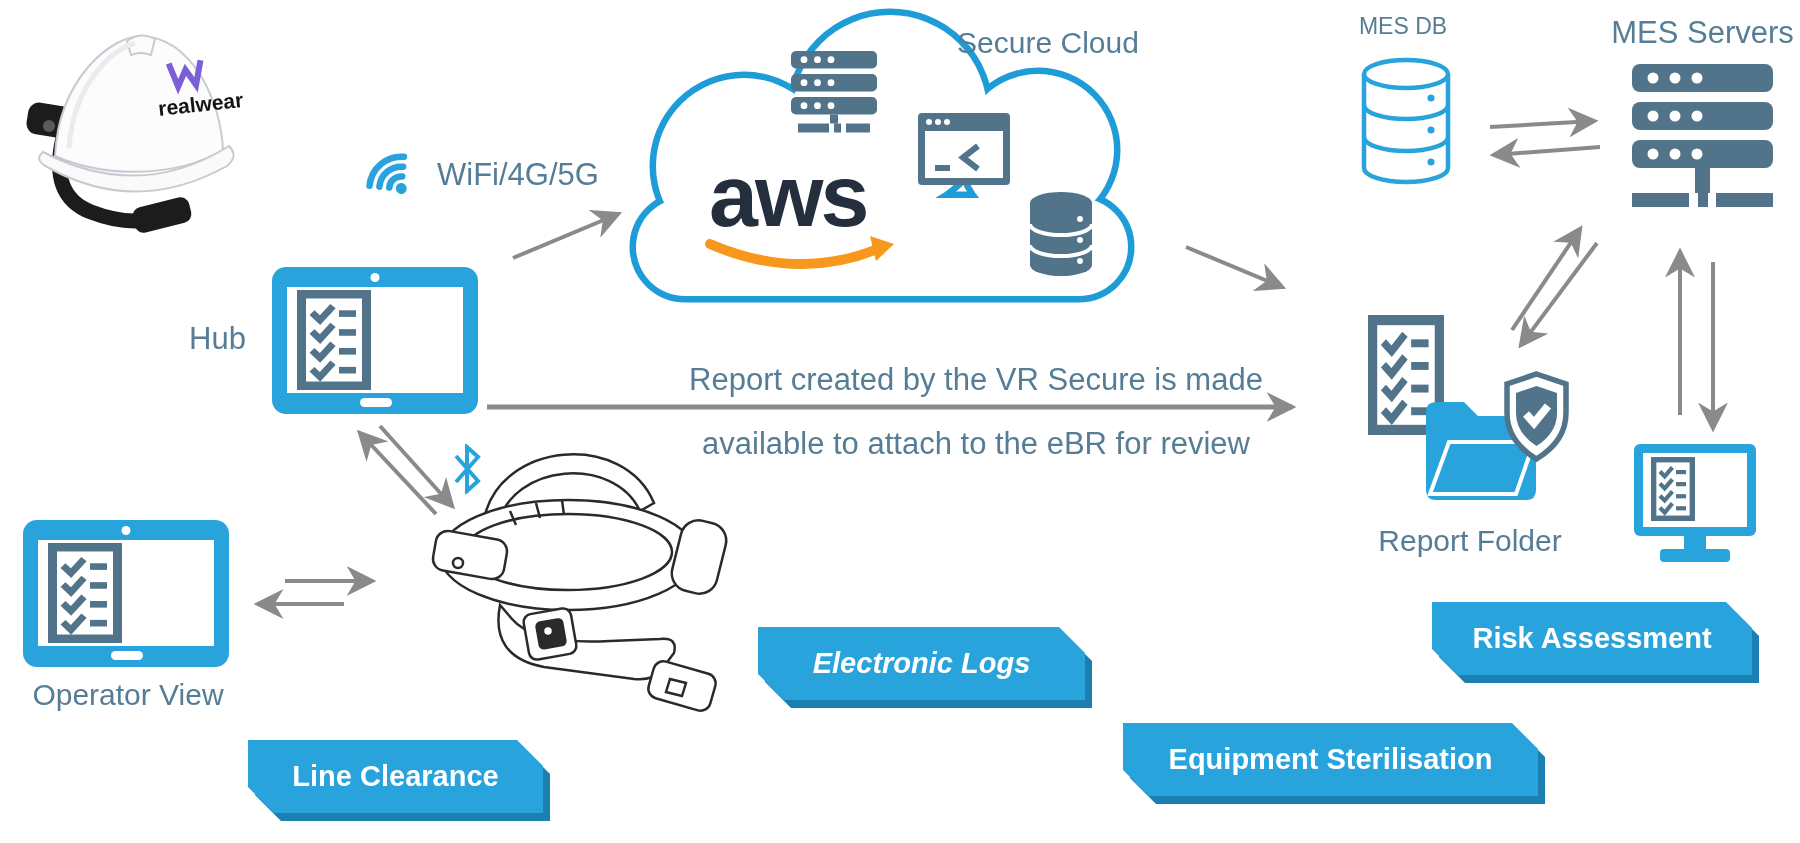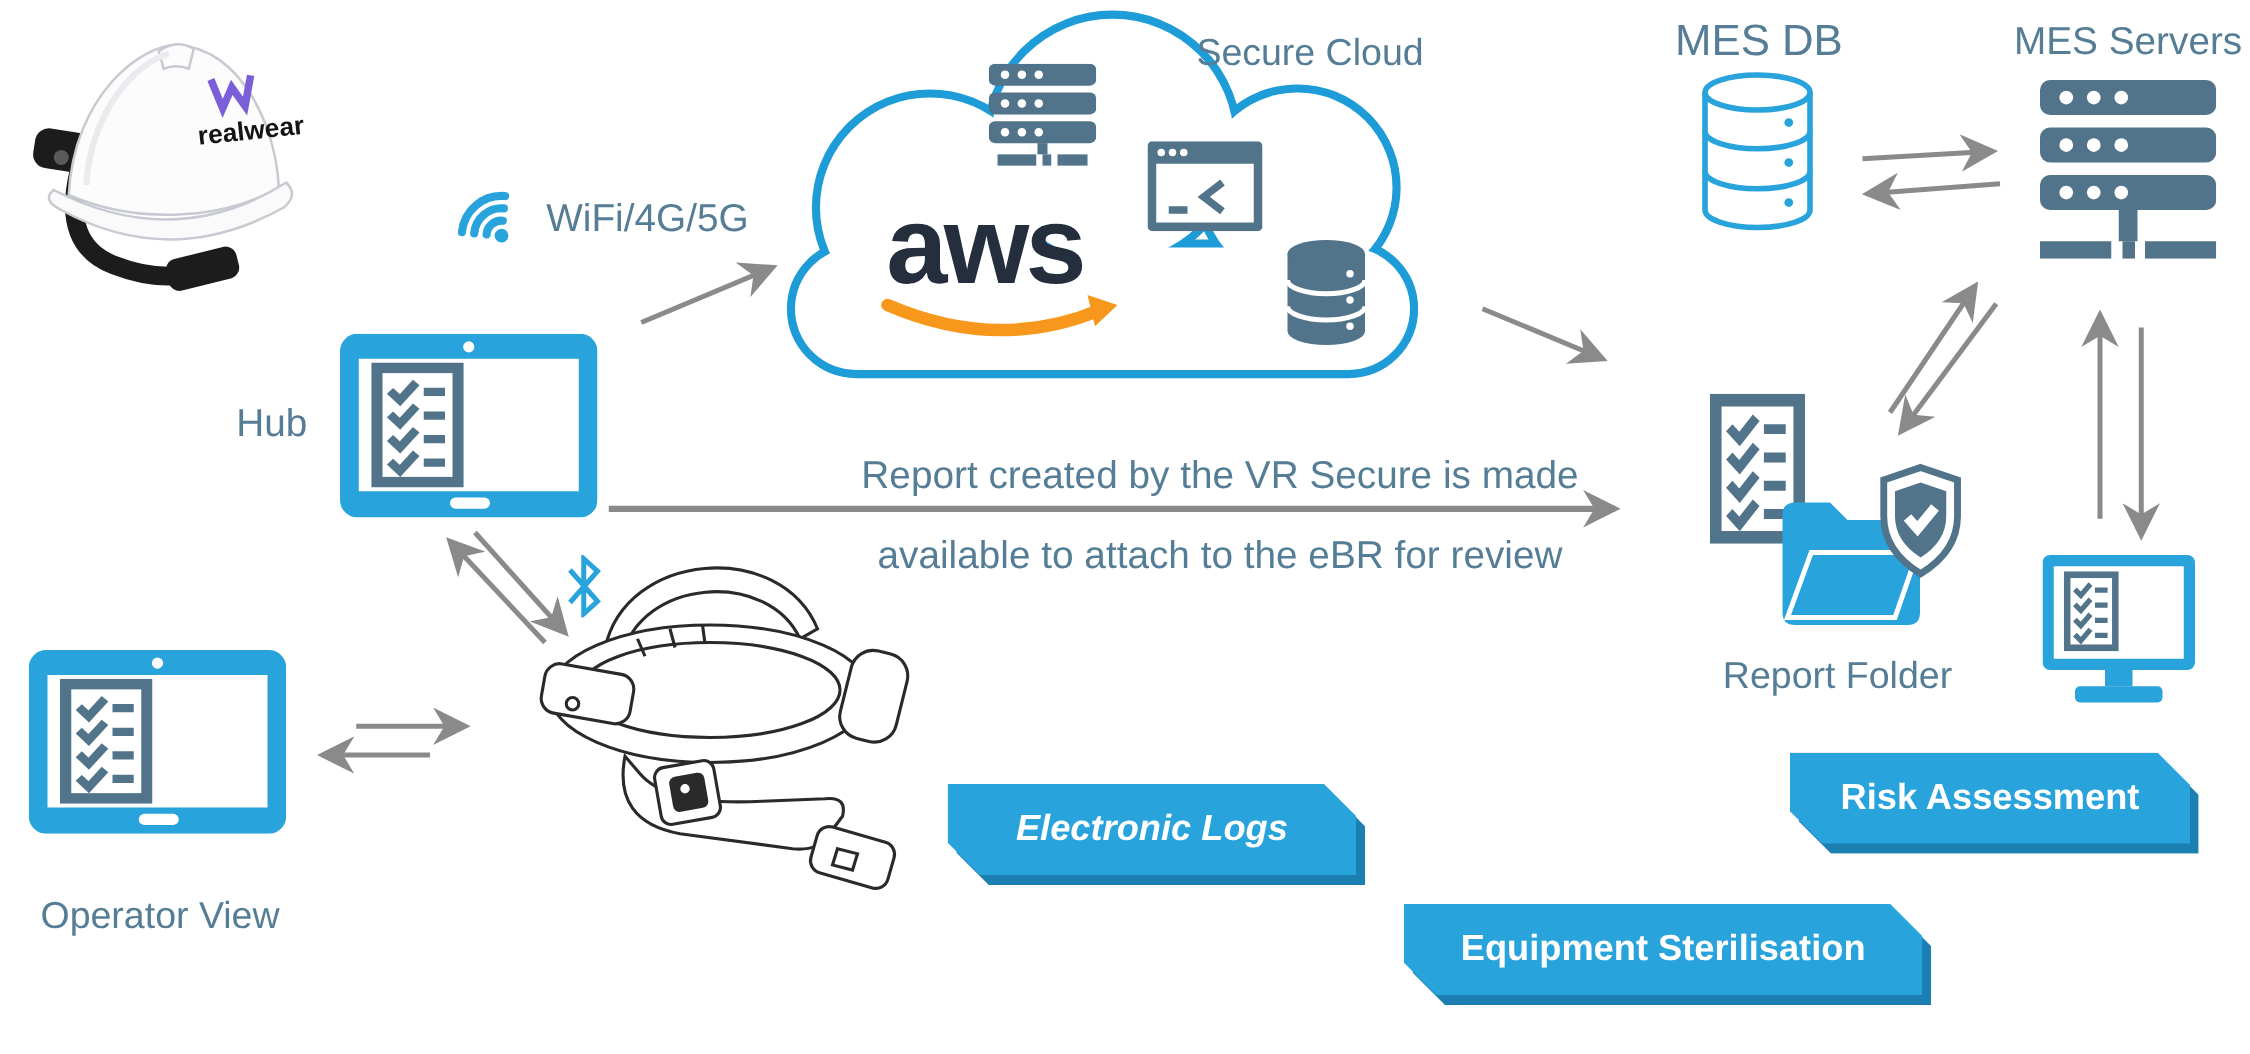--- a/index.html
+++ b/index.html
@@ -159,21 +159,21 @@
 
   <svg class="abs" style="left:1028px;top:191px;" width="66" height="87" viewBox="0 0 66 87">
     <path d="M2 12 V74 A31 11 0 0 0 64 74 V12" fill="#51748A"></path>
     <ellipse cx="33" cy="12" rx="31" ry="11" fill="#51748A"></ellipse>
     <path d="M2 33 A31 11 0 0 0 64 33 M2 54 A31 11 0 0 0 64 54" stroke="#fff" stroke-width="4" fill="none"></path>
     <circle cx="52" cy="28" r="3" fill="#fff"></circle>
       <circle cx="52" cy="49" r="3" fill="#fff"></circle>
       <circle cx="52" cy="70" r="3" fill="#fff"></circle>
   </svg>
 
-  <div class="lbl" style="left:1340px;top:14px;width:126px;font-size:35px;">MES DB</div>
+  <div class="lbl" style="left:1340px;top:14px;width:126px;font-size:23px;">MES DB</div>
   <svg class="abs" style="left:1360px;top:57px;" width="92" height="130" viewBox="0 0 92 130">
     <g stroke="#29A3DC" stroke-width="4.5" fill="#fff">
       <path d="M4 17 V111 A42 14 0 0 0 88 111 V17"></path>
       <ellipse cx="46" cy="17" rx="42" ry="14"></ellipse>
       <path d="M4 48 A42 14 0 0 0 88 48 M4 80 A42 14 0 0 0 88 80" fill="none"></path>
     </g>
     <circle cx="71" cy="41" r="3.5" fill="#29A3DC"></circle>
       <circle cx="71" cy="73" r="3.5" fill="#29A3DC"></circle>
       <circle cx="71" cy="105" r="3.5" fill="#29A3DC"></circle>
   </svg>
@@ -227,21 +227,21 @@
     <rect x="26" y="105" width="70" height="13" rx="4" fill="#29A3DC"></rect>
   </svg>
 
   <svg class="abs" style="left:23px;top:520px;" width="206" height="147" viewBox="0 0 206 147">
     <rect x="0" y="0" width="206" height="147" rx="14" fill="#29A3DC"></rect>
     <circle cx="103" cy="10.5" r="4.5" fill="#fff"></circle>
     <rect x="15" y="20" width="176" height="106" fill="#fff"></rect>
     <rect x="88" y="131" width="32" height="9" rx="4.5" fill="#fff"></rect>
     <use href="#checklist" x="25" y="23" width="74" height="100"></use>
   </svg>
-  <div class="lbl" style="left:18px;top:716px;width:220px;">Operator View</div>
+  <div class="lbl" style="left:18px;top:678px;width:220px;">Operator View</div>
 
   <svg class="abs" style="left:450px;top:444px;" width="34" height="50" viewBox="0 0 32 50">
     <path d="M5 12 L27 37 L16 47 V3 L27 13 L5 38" stroke="#29A3DC" stroke-width="4" fill="none"></path>
   </svg>
 
   <svg class="abs" style="left:388px;top:415px;" width="350" height="330" viewBox="0 0 350 330">
     <g stroke="#2A2A2A" stroke-width="2.5" fill="#fff">
       <path d="M96 104 C112 26 236 16 266 88 L252 96 C226 40 124 48 110 110 Z"></path>
       <ellipse cx="180" cy="140" rx="128" ry="55"></ellipse>
       <ellipse cx="180" cy="137" rx="104" ry="38"></ellipse>
@@ -251,20 +251,26 @@
       <circle cx="70" cy="148" r="5"></circle>
       <path d="M112 190 q-10 52 44 62 l90 12 q20 2 28 -10 l12 -16 q4 -16 -14 -14 l-50 2 q-76 4 -98 -22 z"></path>
       <rect x="138" y="196" width="48" height="46" rx="8" transform="rotate(-10 162 219)"></rect>
       <rect x="150" y="206" width="26" height="26" rx="4" transform="rotate(-10 162 219)" fill="#2A2A2A"></rect>
       <circle cx="160" cy="216" r="5" fill="#fff"></circle>
       <rect x="262" y="252" width="64" height="38" rx="10" transform="rotate(16 294 271)"></rect>
       <path d="M282 264 l16 4 -4 13 -16 -4 z" fill="none"></path>
     </g>
   </svg>
 
+  <div class="tag" style="left:248px;top:740px;width:295px;height:73px;">
+    <div class="tag-shadow"></div>
+    <div class="tag-face">
+        <span>Line Clearance</span>
+      </div>
+  </div>
   <div class="tag" style="left:758px;top:627px;width:327px;height:73px;font-style:italic;">
     <div class="tag-shadow"></div>
     <div class="tag-face">
         <span>Electronic Logs</span>
       </div>
   </div>
   <div class="tag" style="left:1123px;top:723px;width:415px;height:73px;">
     <div class="tag-shadow"></div>
     <div class="tag-face">
         <span>Equipment Sterilisation</span>

